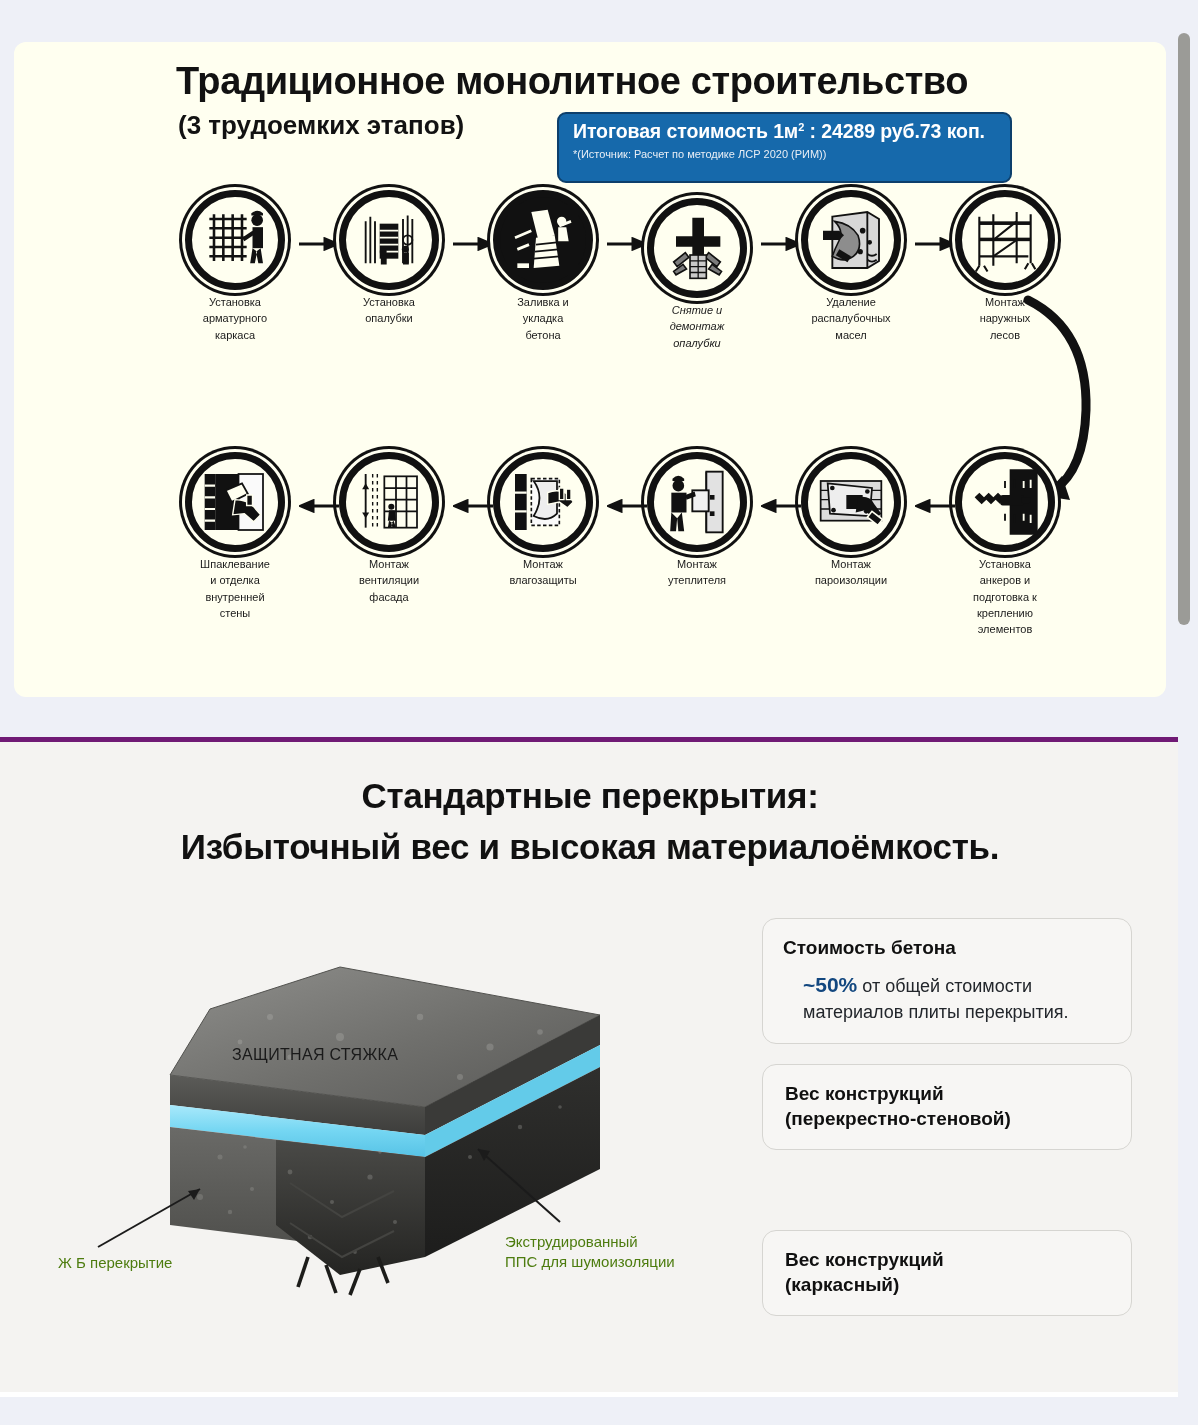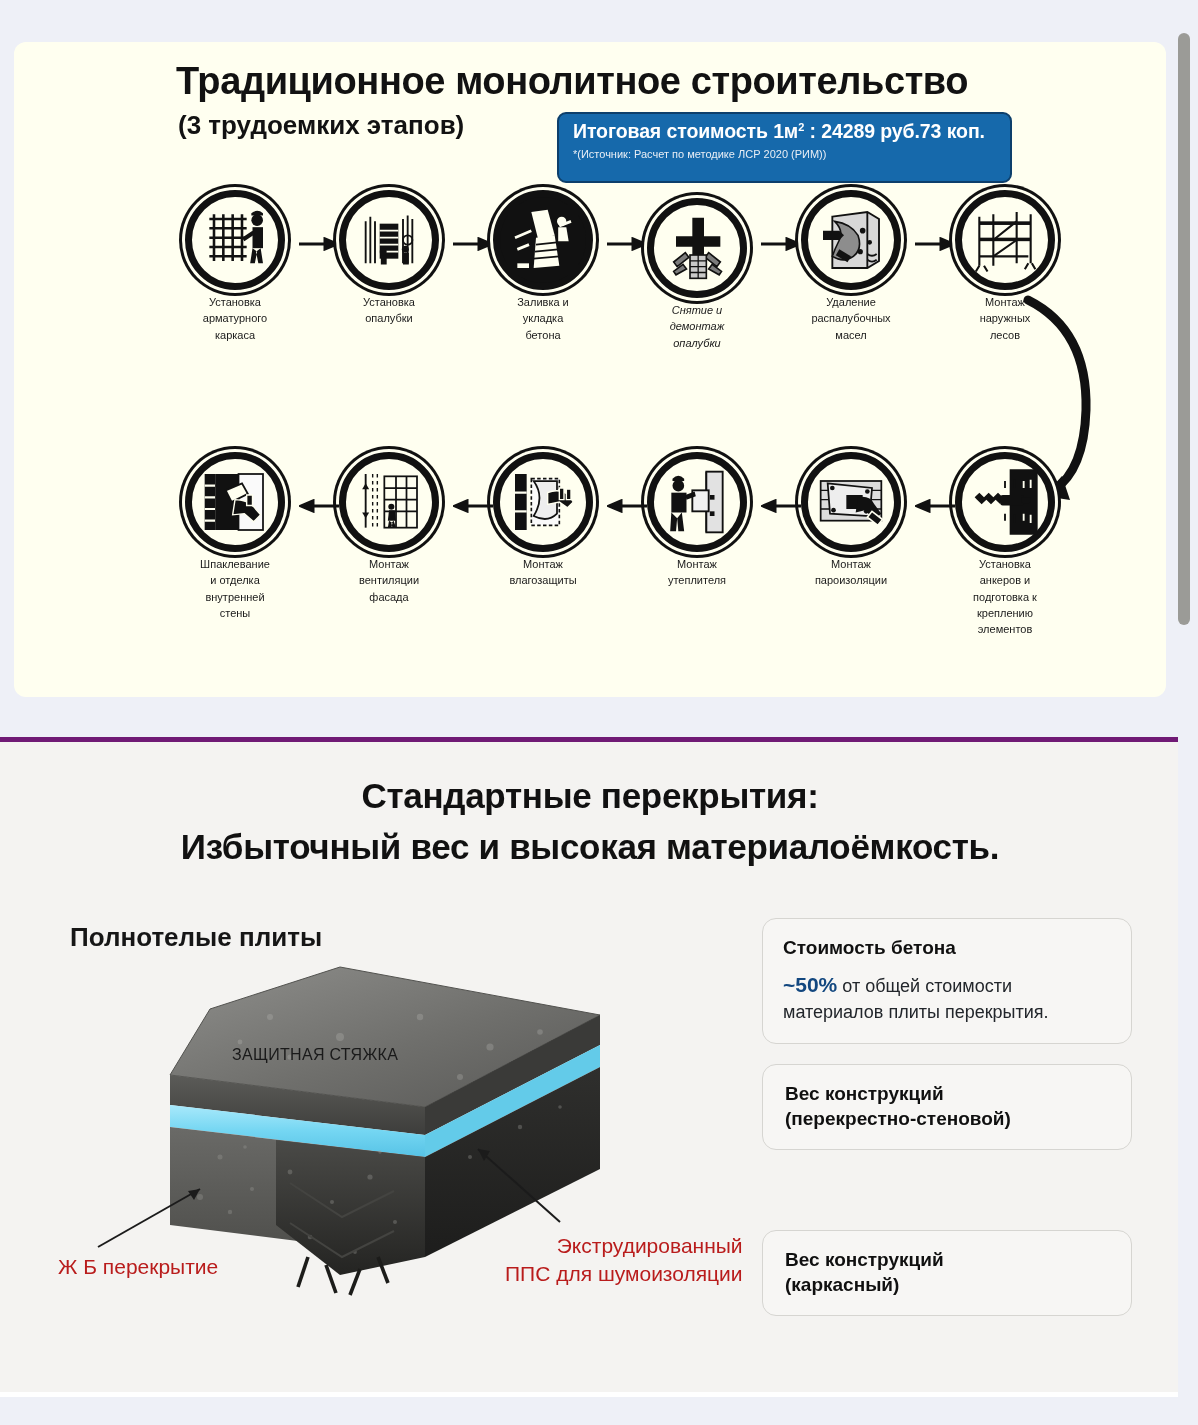--- a/index.html
+++ b/index.html
@@ -115,21 +115,21 @@
     position: absolute; left: 70px; top: 180px;
     font-size: 26px; font-weight: bold; color: #161616;
   }
 
   
   .slab-figure { position: absolute; left: 40px; top: 215px; width: 700px; height: 345px; }
   .slab-figure svg { width: 100%; height: 100%; display: block; }
 
   .ann {
     position: absolute;
-    font-size: 21px; line-height: 1.32; color: #b91c1c; white-space: pre-line; text-align: right;
+    font-size: 15px; line-height: 1.32; color: #4d7c0f; white-space: pre-line;
   }
   .ann-jb { left: 58px; top: 1253px; }
   .ann-pps { left: 505px; top: 1232px; }
   .ann-screed {
     position: absolute; left: 232px; top: 1046px;
     font-size: 16px; color: #1a1a1a; letter-spacing: 0.3px;
   }
 
   
   .info-card {
@@ -141,21 +141,21 @@
   }
   .info-card.c1 { top: 176px; padding-left: 20px; }
   .info-card.c2 { top: 322px; }
   .info-card.c3 { top: 488px; }
   .info-title {
     font-size: 19px; font-weight: bold; color: #101010; line-height: 1.32;
     white-space: pre-line;
   }
   .info-body {
     margin-top: 10px;
-    font-size: 18px; color: #22262b; line-height: 1.42;
+    font-size: 18px; color: #22262b; line-height: 1.42; margin-left: 20px;
   }
   .info-accent { color: #12477f; font-weight: bold; font-size: 21px; }
 </style>
 </head>
 <body>
 
 <div class="card-monolith">
   <div class="s1-inner">
 
     <div class="s1-title">Традиционное монолитное строительство</div>
@@ -520,21 +520,20 @@
   </div>
 </div>
 
 <div class="section-slabs">
   <div class="s2-inner">
     <div class="s2-head">
       <div class="s2-head-line1">Стандартные перекрытия:</div>
       <div class="s2-head-line2">Избыточный вес и высокая материалоёмкость.</div>
     </div>
 
-    <div class="s2-subhead">Полнотелые плиты</div>
 
     <div class="slab-figure">
       <svg viewBox="0 0 700 345">
         <defs>
           <linearGradient id="gTop" x1="0" y1="0" x2="1" y2="1">
             <stop offset="0%" stop-color="#8f8f8c"></stop>
               <stop offset="55%" stop-color="#6f6f6c"></stop>
               <stop offset="100%" stop-color="#585856"></stop>
           </linearGradient>
           <linearGradient id="gScreedSide" x1="0" y1="0" x2="0" y2="1">

